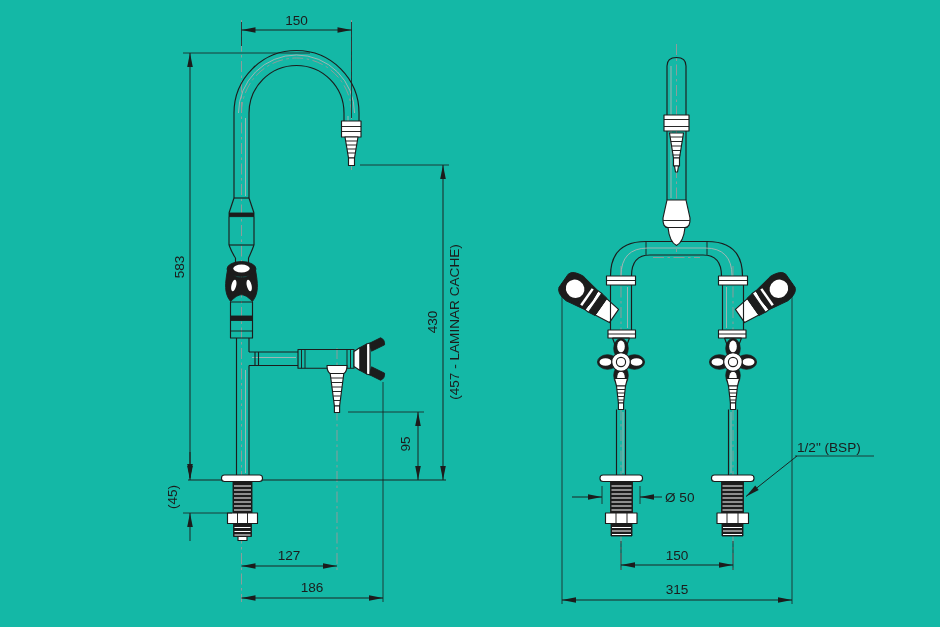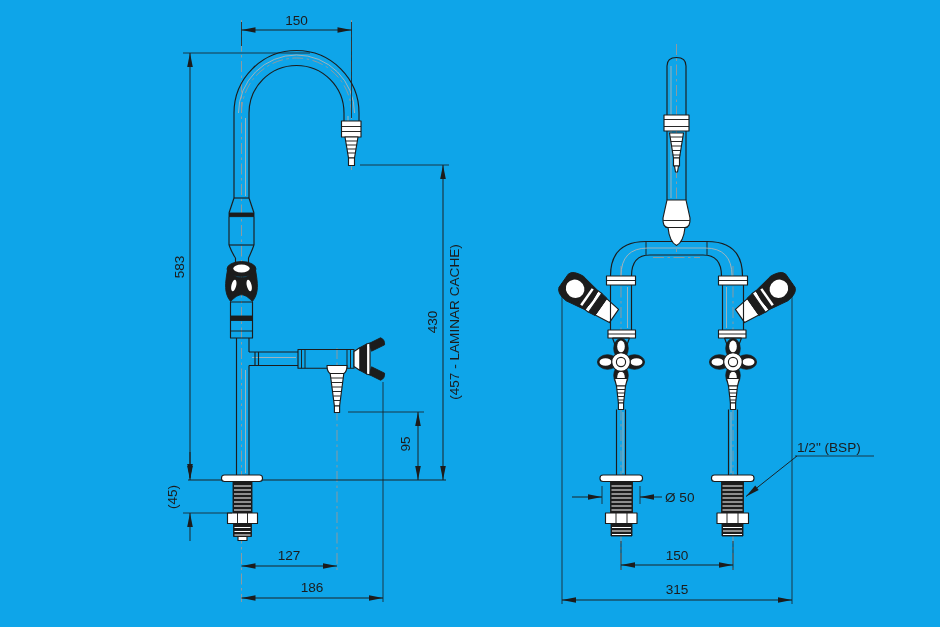--- a/index.html
+++ b/index.html
@@ -1,16 +1,16 @@
 <!DOCTYPE html>
 <html><head>
 <meta charset="utf-8">
 <style>
   html,body{margin:0;padding:0;background:#fff;}
-  #canvas{position:relative;width:940px;height:627px;background:#0ea5e9;overflow:hidden;}
+  #canvas{position:relative;width:940px;height:627px;background:#14b8a6;overflow:hidden;}
   svg{display:block}
   .ln{stroke:currentColor;stroke-width:1.15;fill:none;stroke-linecap:butt;stroke-linejoin:round}
   .ln2{stroke:currentColor;stroke-width:.95;fill:none}
   .wh{stroke:currentColor;stroke-width:1.15;fill:#fff;stroke-linejoin:round}
   .dk{stroke:currentColor;stroke-width:.9;fill:currentColor;stroke-linejoin:round}
   .whl{stroke:#fff;stroke-width:1;fill:none}
   .dim{stroke:currentColor;stroke-width:.95;fill:none}
   .ext{stroke:currentColor;stroke-width:.8;fill:none}
   .cl{stroke-width:.9;fill:none;stroke-dasharray:11 3.5 2.5 3.5}
   .lt{stroke-width:.85;fill:none}

